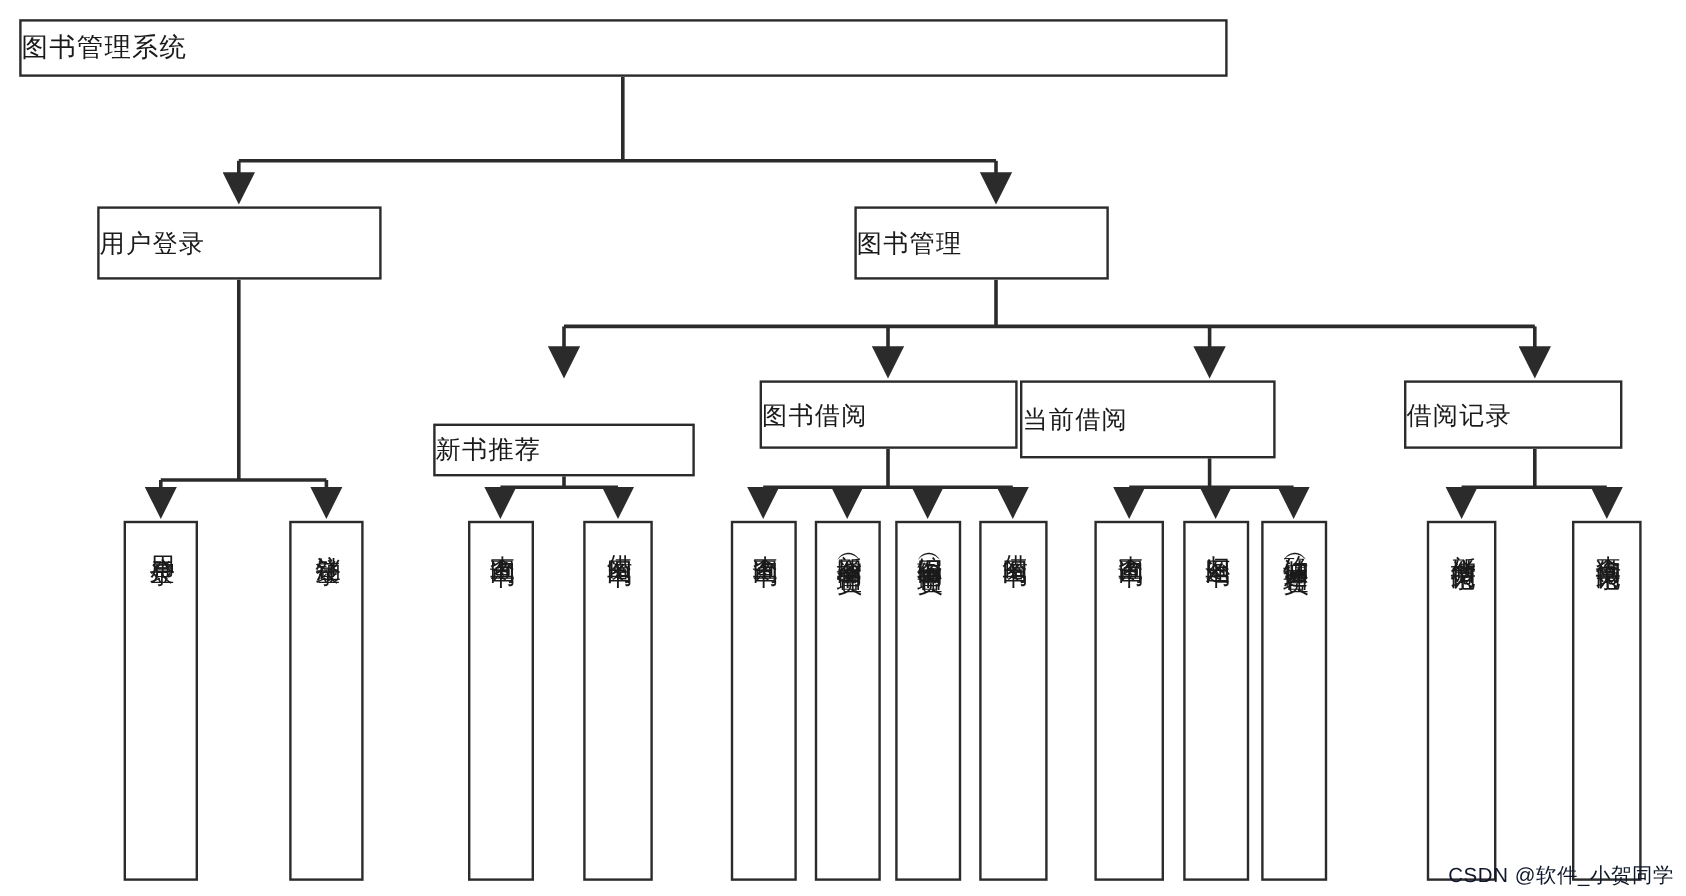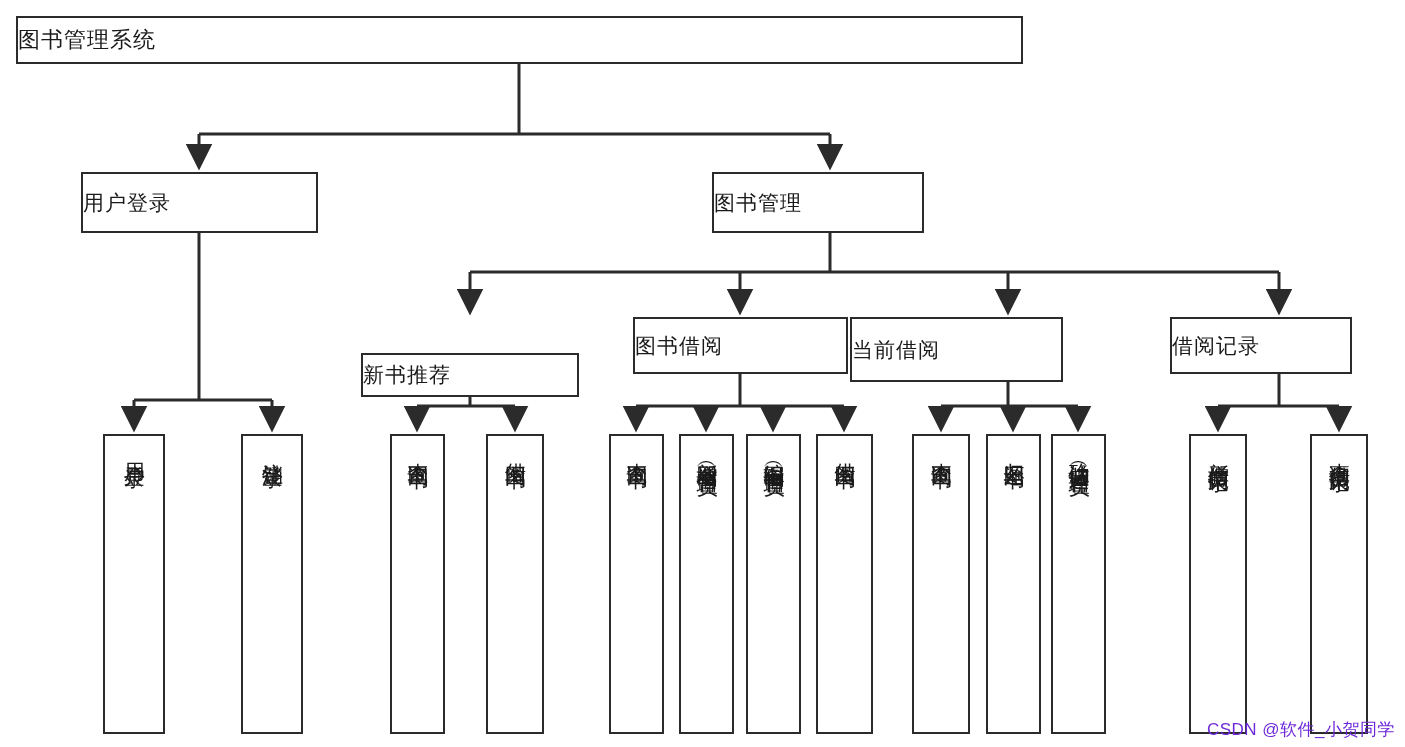--- a/index.html
+++ b/index.html
@@ -51,21 +51,21 @@
     line-height: 1.18;
     letter-spacing: 2px;
     white-space: nowrap;
     color: #1a1a1a;
   }
   .watermark {
     position: absolute;
     right: 10px;
     bottom: 6px;
     font-size: 17px;
-    color: #6d28d9;
+    color: #0f172a;
     letter-spacing: 0.5px;
     white-space: nowrap;
   }
 </style>
 </head>
 <body>
 
 <div id="canvas">
 
   <svg id="edges" viewBox="0 0 1405 747" xmlns="http://www.w3.org/2000/svg">

